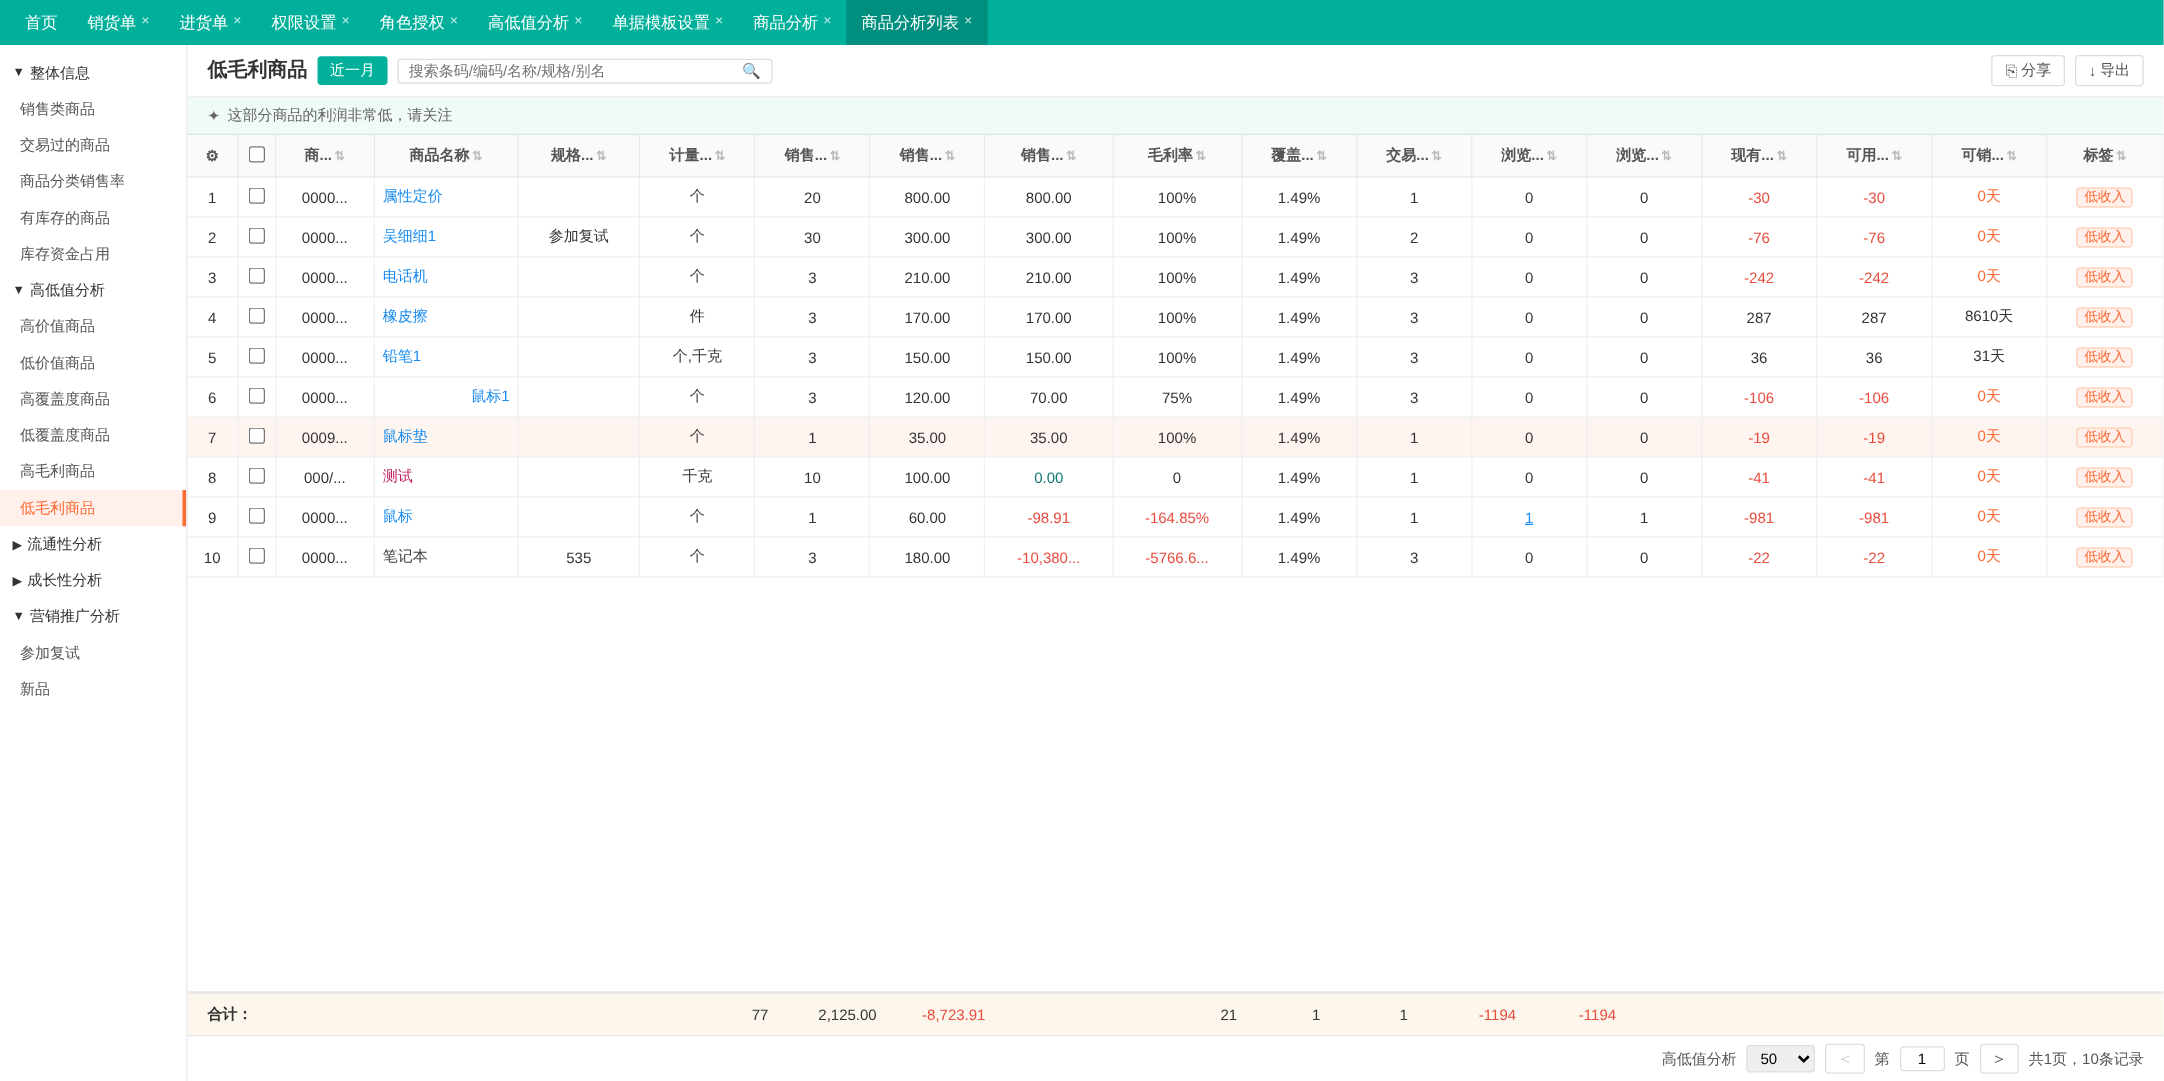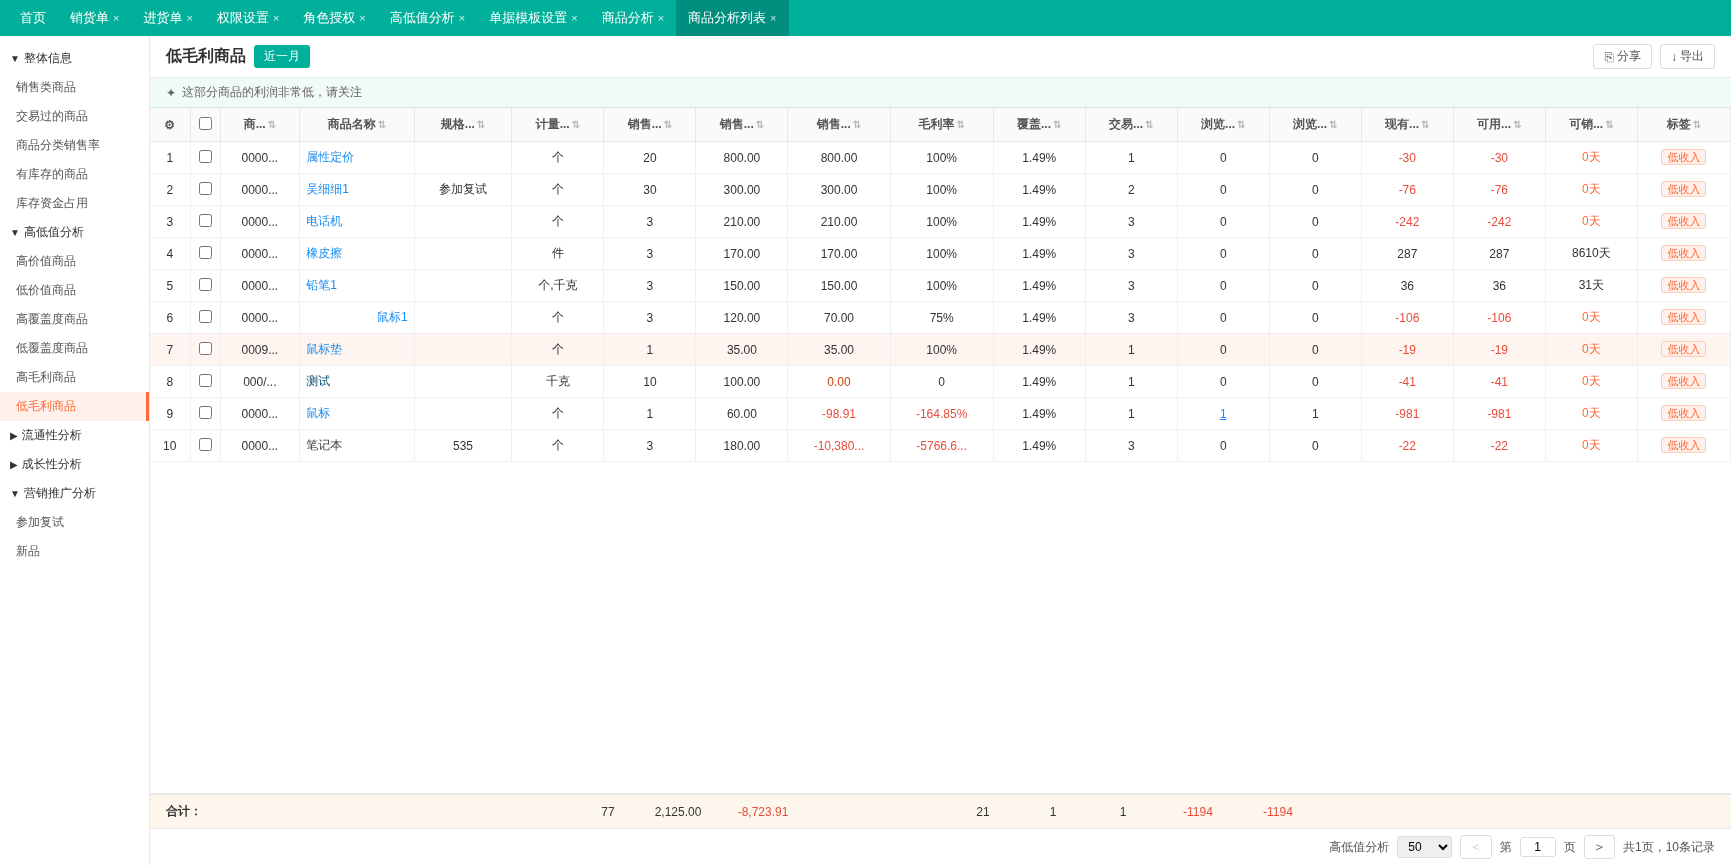--- a/index.html
+++ b/index.html
@@ -5,20 +5,21 @@
     * { box-sizing: border-box; margin: 0; padding: 0; }
     body { font-family: "Microsoft YaHei", "SimHei", sans-serif; font-size: 12px; background: #f5f5f5; color: #333; }
 
     
     .top-nav {
       background: #00b09b;
       display: flex;
       align-items: center;
       height: 36px;
       padding: 0 8px;
+      font-family: Liberation Mono, monospace;
     }
     .top-nav .nav-item {
       color: #fff;
       padding: 0 12px;
       height: 36px;
       display: flex;
       align-items: center;
       cursor: pointer;
       font-size: 13px;
       white-space: nowrap;
@@ -340,20 +341,24 @@
     <div class="sidebar-item">
       <span>新品</span>
     </div>
   </div>
 
   <div class="content">
 
     <div class="page-header">
       <span class="page-title">低毛利商品</span>
       <button class="filter-btn">近一月</button>
+      <div class="search-box">
+        <input type="text" placeholder="搜索条码/编码/名称/规格/别名" style="">
+        <span style="color:#aaa; cursor:pointer;">🔍</span>
+      </div>
       <div class="header-actions">
         <button class="action-btn">
           <span>⎘</span>
           <span>分享</span>
         </button>
         <button class="action-btn">
           <span>↓</span>
           <span>导出</span>
         </button>
       </div>
@@ -526,26 +531,26 @@
       <td>0</td>
       <td style="color:#e84c3d">-19</td>
       <td style="color:#e84c3d">-19</td>
       <td style="color:#ff6b35">0天</td>
       <td><span class="tag-badge">低收入</span></td>
     </tr>
             <tr>
       <td>8</td>
       <td><input type="checkbox" style=""></td>
       <td>000/...</td>
-      <td style="text-align:left; color:#0c4a6e; cursor:pointer;">测试</td>
+      <td style="text-align:left; color:#be185d; cursor:pointer;">测试</td>
       <td></td>
       <td>千克</td>
       <td>10</td>
       <td>100.00</td>
-      <td style="color:#c2410c">0.00</td>
+      <td style="color:#0f766e">0.00</td>
       <td style="color:#333">0</td>
       <td>1.49%</td>
       <td>1</td>
       <td style="text-decoration:; color:#333">0</td>
       <td>0</td>
       <td style="color:#e84c3d">-41</td>
       <td style="color:#e84c3d">-41</td>
       <td style="color:#ff6b35">0天</td>
       <td><span class="tag-badge">低收入</span></td>
     </tr>

